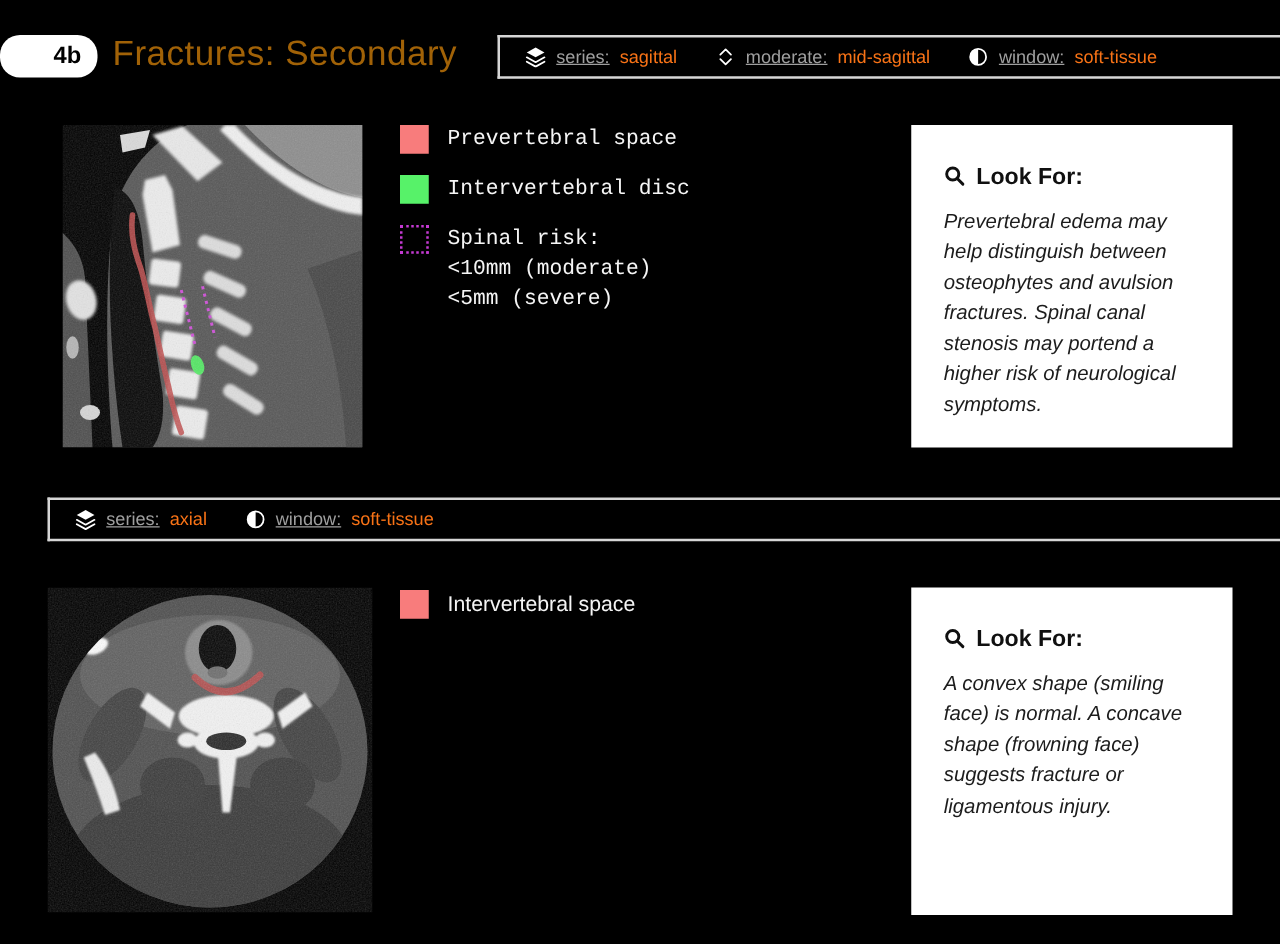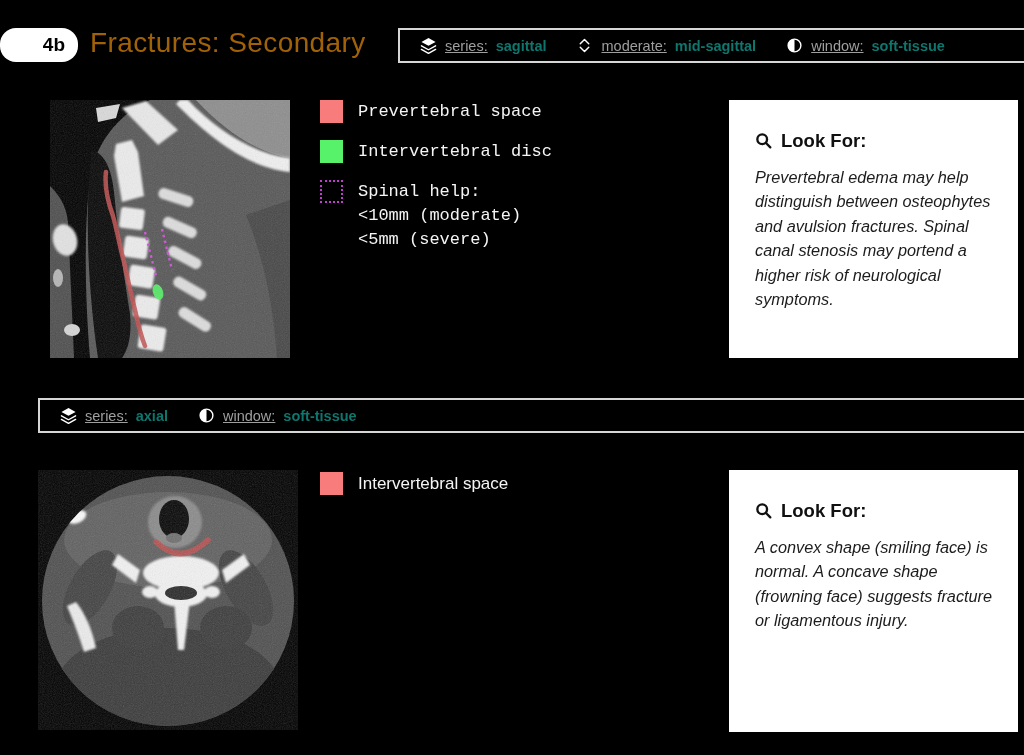--- a/index.html
+++ b/index.html
@@ -26,41 +26,41 @@
   
   .meta-bar {
     position:absolute; height:35px; background:#000;
     border:2px solid var(--bar_border,#d6d6d6); border-right:none;
     display:flex; align-items:center; gap:30px; padding:0 20px;
   }
   #bar1 { left:398px; top:28px; width:626px; }
   #bar2 { left:38px;  top:398px; width:986px; }
   .meta-item { display:flex; align-items:center; gap:8px; font-size:14.5px; white-space:nowrap; }
   .meta-label { color:#9f9f9f;text-decoration:underline; }
-  .meta-value { color:#0f766e; font-weight:700; }
+  .meta-value { color:#f97316; font-weight:400; }
   .meta-icon { display:block; }
 
   
   .ct-frame { position:absolute; background:#000; }
   #ct-sagittal { left:50px; top:100px; width:240px; height:258px; }
   #ct-axial   { left:38px; top:470px; width:260px; height:260px; }
 
   
   .legend { position:absolute; left:320px; }
   #legend1 { top:100px;font-family:Liberation Mono, monospace; }
   #legend2 { top:472px; }
   .legend-row { display:flex; align-items:flex-start; gap:15px; margin-bottom:17px; }
   .swatch { width:23px; height:23px; flex:0 0 auto; }
   .swatch.dotted { background:transparent !important; border:2px dotted var(--legend_purple,#c43ad2); }
   .legend-label { font-size:17px; color:#f5f5f5; line-height:23px; }
   .legend-sub { font-size:17px; font-weight:500; color:#f5f5f5; line-height:24px; }
 
   
   .look-box {
-    position:absolute; left:729px; width:289px; background:var(--panel_bg,#fff);
+    position:absolute; left:729px; width:257px; background:var(--panel_bg,#fff);
     padding:30px 20px 0 26px;
   }
   #look1 { top:100px; height:258px; }
   #look2 { top:470px; height:262px; }
   .look-heading {
     display:flex; align-items:center; gap:8px;
     font-size:18.5px; font-weight:700; color:#101010; margin-bottom:13px;
   }
   .look-body {
     font-style:italic; font-size:16.3px; line-height:1.5; color:#1c1c1c;
@@ -169,21 +169,21 @@
       <span class="swatch" style="background-color: rgb(248, 124, 124);"></span>
       <span class="legend-label">Prevertebral space</span>
     </div>
     <div class="legend-row">
       <span class="swatch" style="background-color: rgb(87, 242, 105);"></span>
       <span class="legend-label">Intervertebral disc</span>
     </div>
     <div class="legend-row">
       <span class="swatch dotted" style="border-color: rgb(196, 58, 210);"></span>
       <span class="legend-sub">
-        <span>Spinal help:</span><br>
+        <span>Spinal risk:</span><br>
         <span>&lt;10mm (moderate)</span><br>
         <span>&lt;5mm (severe)</span>
       </span>
     </div>
   </div>
 
   <div class="look-box" id="look1">
     <div class="look-heading">
       <svg width="18" height="18" viewBox="0 0 20 20">
         <circle cx="8" cy="8" r="5.4" fill="none" stroke="#101010" stroke-width="2.6"></circle>

